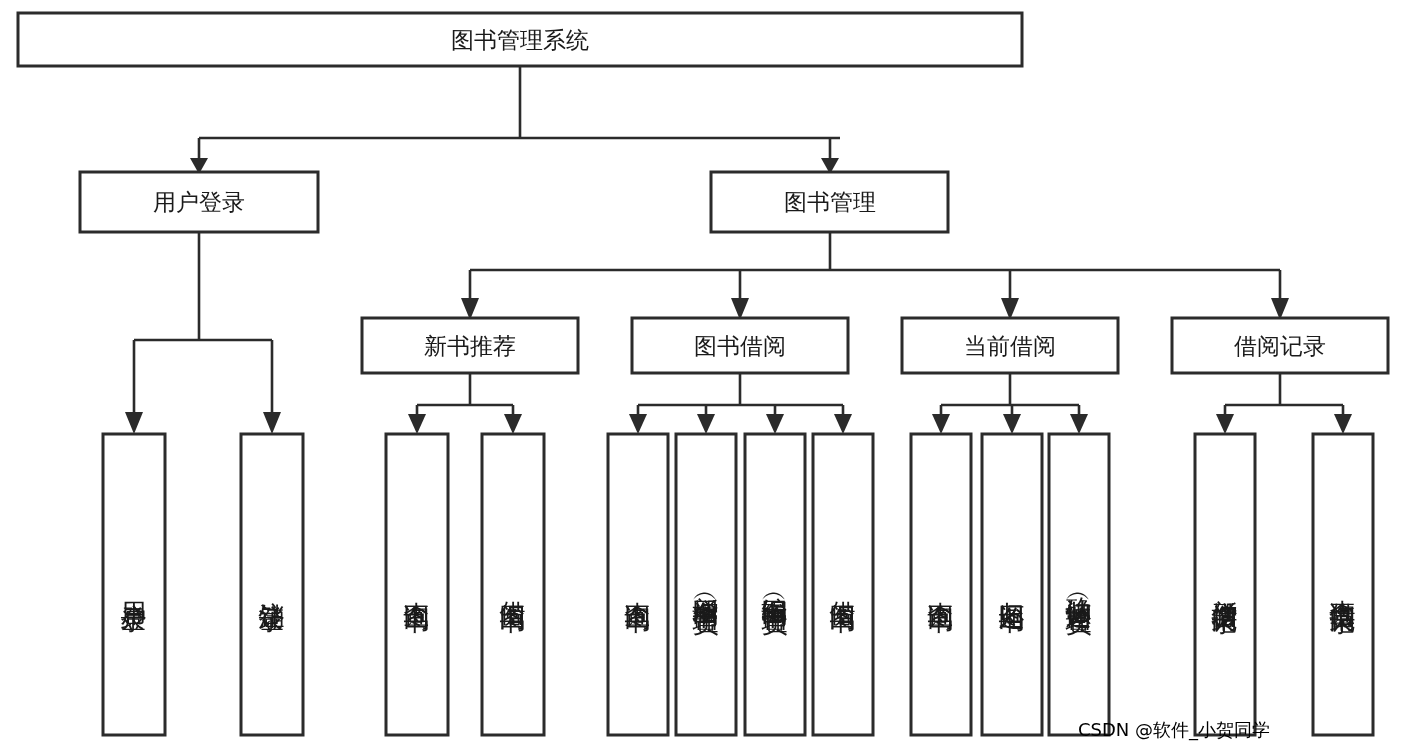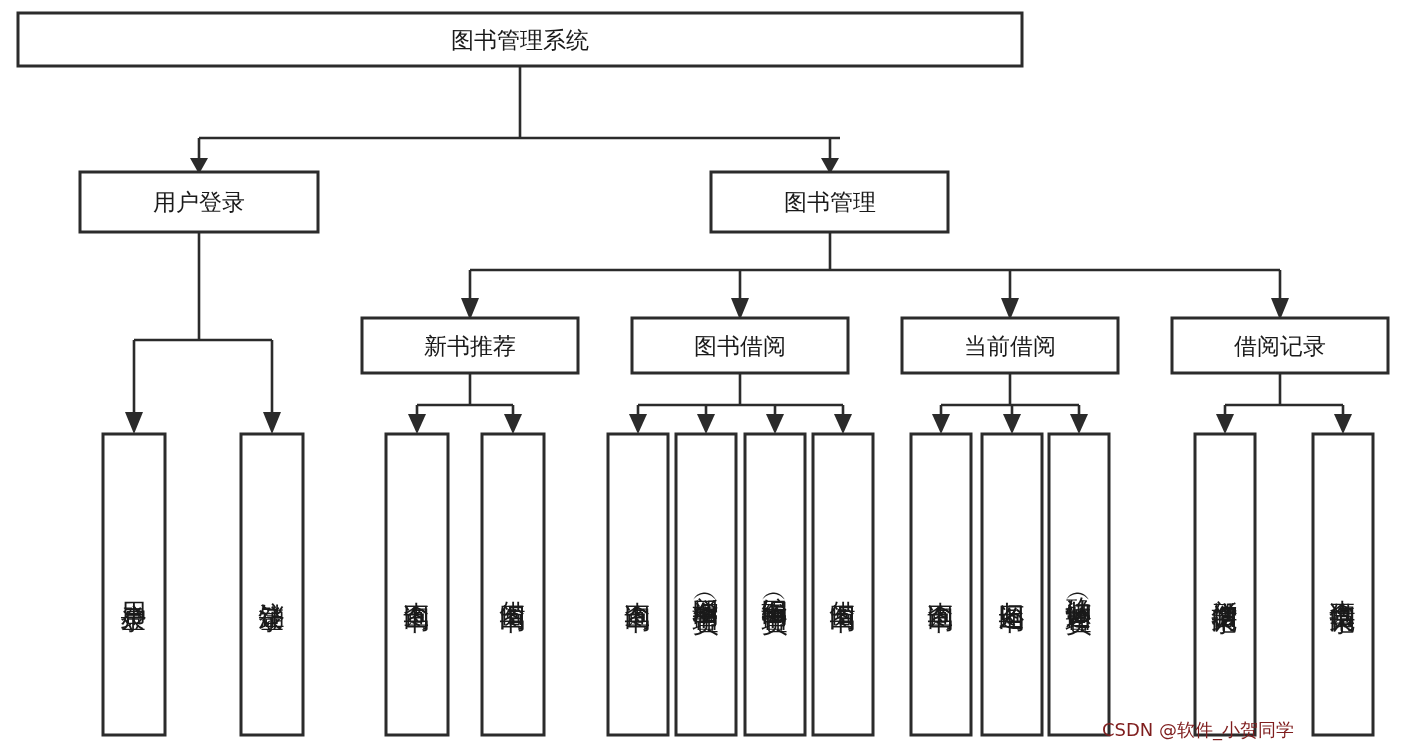--- a/index.html
+++ b/index.html
@@ -69,25 +69,25 @@
     text-orientation: upright;
     font-family: "DejaVu Sans", "Liberation Sans", sans-serif;
     font-size: 26px;
     line-height: 1.08;
     letter-spacing: 2px;
     color: #1a1a1a;
     white-space: nowrap;
   }
   .watermark {
     position: absolute;
-    right: 2px;
+    right: 26px;
     bottom: 5px;
     font-family: "DejaVu Sans", "Liberation Sans", sans-serif;
     font-size: 18px;
-    color: #7f1d1d;
+    color: #000000;
     white-space: nowrap;
     pointer-events: none;
     user-select: none;
   }
 </style>
 </head>
 <body>
 
 <div id="diagram-root">
 

